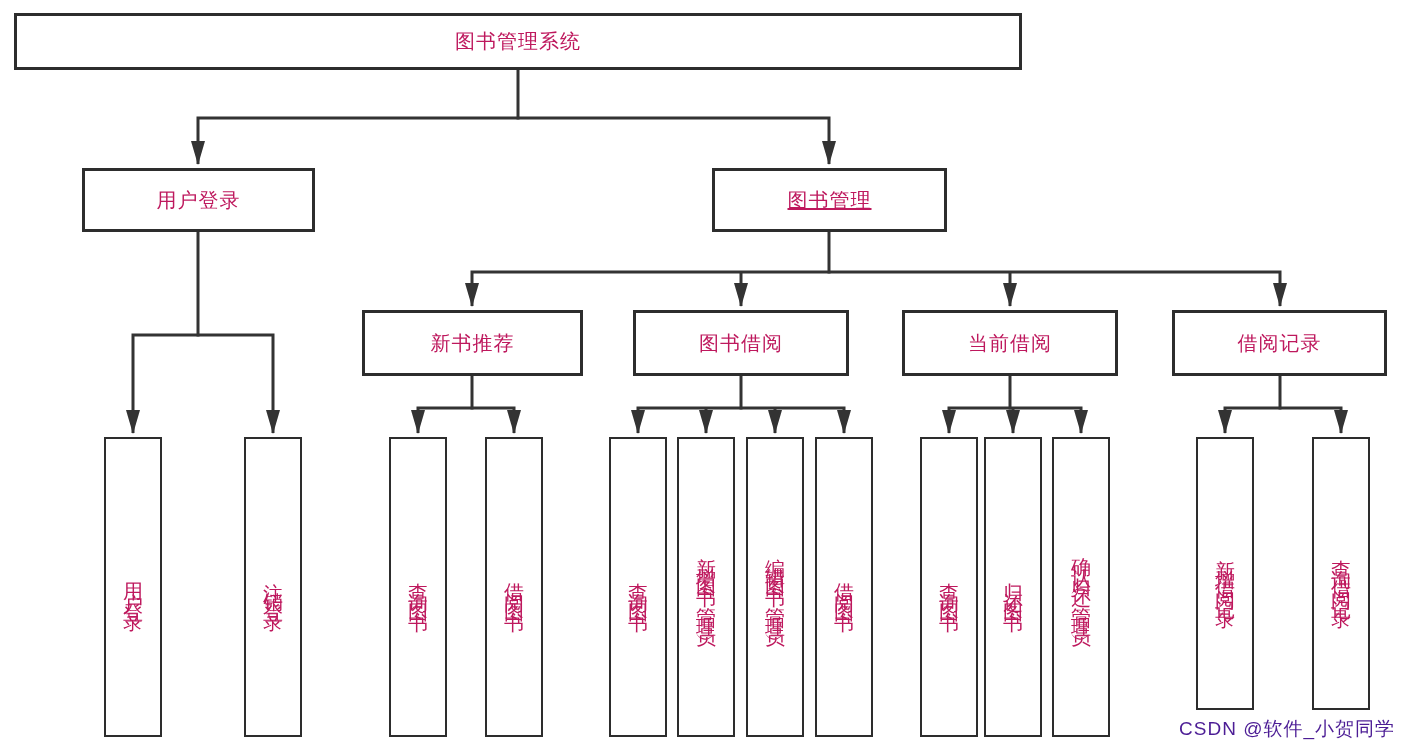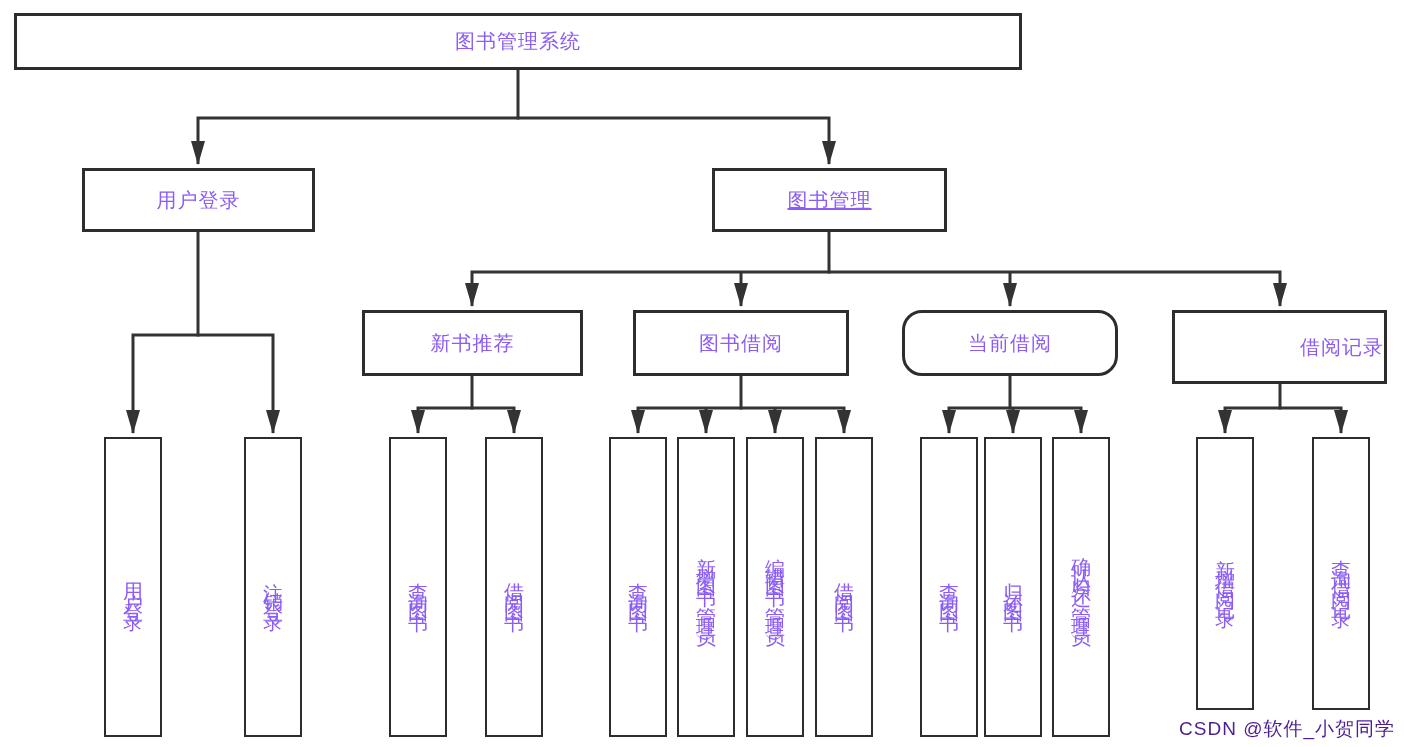--- a/index.html
+++ b/index.html
@@ -13,21 +13,21 @@
   }
   .connector-layer { position:absolute; left:0; top:0; width:1405px; height:747px; }
   .node {
     position:absolute;
     box-sizing:border-box;
     background:#ffffff;
     border:3px solid #2d2d2d;
     display:flex; align-items:center; justify-content:center;
     font-size:20px;
     letter-spacing:1px;
-    color:#8b5cf6;
+    color:#be185d;
     z-index:2;
   }
   .node .hlabel { white-space:nowrap; }
   .vnode { border-width:2px; }
   .vnode .vlabel {
     writing-mode:vertical-rl;
     text-orientation:mixed;
     letter-spacing:10px;
     line-height:1.15;
     font-size:20px;
@@ -94,24 +94,24 @@
   <div class="node" style="left:712px; top:168px; width:235px; height:64px;text-decoration:underline;">
     <span class="hlabel">图书管理</span>
   </div>
 
   <div class="node" style="left:633px; top:310px; width:216px; height:66px;">
     <span class="hlabel">图书借阅</span>
   </div>
   <div class="node" style="left:362px; top:310px; width:221px; height:66px;">
     <span class="hlabel">新书推荐</span>
   </div>
-  <div class="node" style="left:902px; top:310px; width:216px; height:66px;border-radius:20px;">
+  <div class="node" style="left:902px; top:310px; width:216px; height:66px;">
     <span class="hlabel">当前借阅</span>
   </div>
-  <div class="node" style="left:1172px; top:310px; width:215px; height:74px;justify-content:flex-end;">
+  <div class="node" style="left:1172px; top:310px; width:215px; height:66px;">
     <span class="hlabel">借阅记录</span>
   </div>
 
   <div class="node vnode" style="left:104px; top:437px; width:58px; height:300px;">
     <span class="vlabel">用户登录</span>
   </div>
   <div class="node vnode" style="left:244px; top:437px; width:58px; height:300px;">
     <span class="vlabel">注销登录</span>
   </div>
   <div class="node vnode" style="left:389px; top:437px; width:58px; height:300px;">

